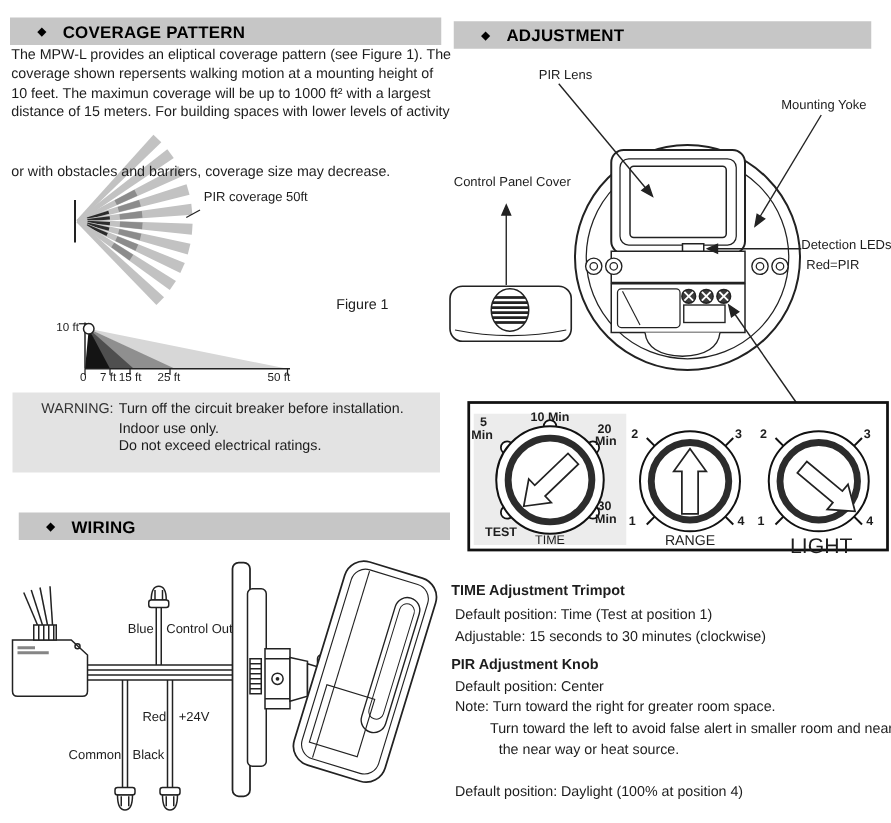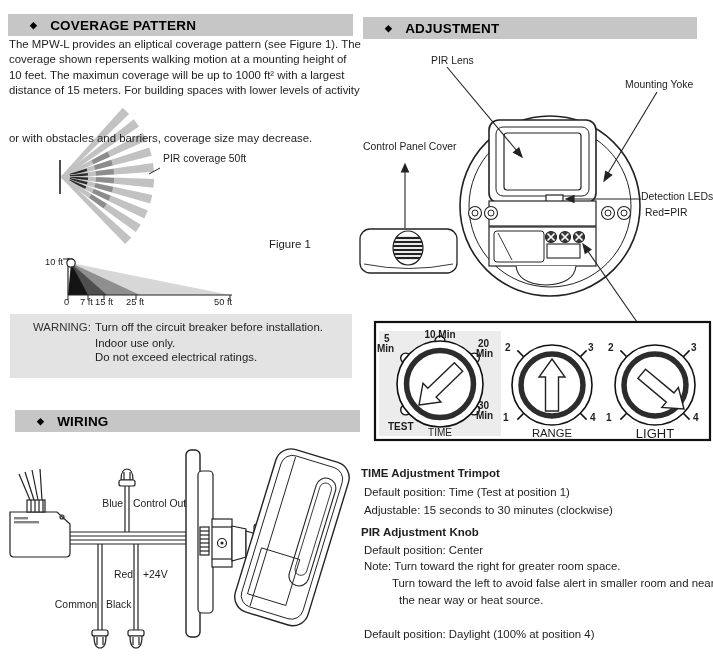--- a/index.html
+++ b/index.html
@@ -347,21 +347,21 @@
   <div class="t b10" style="left:505px;top:342px;">2</div>
   <div class="t b10" style="left:588px;top:342px;">3</div>
   <div class="t b10" style="left:503px;top:412px;">1</div>
   <div class="t b10" style="left:590px;top:412px;">4</div>
   <div class="t ctr" style="left:528px;top:426.5px;width:48px;font-size:11.3px;">RANGE</div>
 
   <div class="t b10" style="left:608px;top:342px;">2</div>
   <div class="t b10" style="left:691px;top:342px;">3</div>
   <div class="t b10" style="left:606px;top:412px;">1</div>
   <div class="t b10" style="left:693px;top:412px;">4</div>
-  <div class="t ctr" style="left:632px;top:426.5px;width:46px;font-size:13px;">LIGHT</div>
+  <div class="t ctr" style="left:632px;top:426.5px;width:46px;font-size:17px;">LIGHT</div>
 
   <div class="t bold" style="left:361px;top:467px;font-size:11.5px;">TIME Adjustment Trimpot</div>
   <div class="t s11" style="left:364px;top:485.5px;">Default position: Time (Test at position 1)</div>
   <div class="t s11" style="left:364px;top:503.5px;">Adjustable: 15 seconds to 30 minutes (clockwise)</div>
   <div class="t bold" style="left:361px;top:525.5px;font-size:11.5px;">PIR Adjustment Knob</div>
   <div class="t s11" style="left:364px;top:543.5px;">Default position: Center</div>
   <div class="t s11" style="left:364px;top:560px;">Note: Turn toward the right for greater room space.</div>
   <div class="t s11" style="left:392px;top:577px;">Turn toward the left to avoid false alert in smaller room and near</div>
   <div class="t s11" style="left:399px;top:593.5px;">the near way or heat source.</div>
   <div class="t s11" style="left:364px;top:628px;">Default position: Daylight (100% at position 4)</div>

